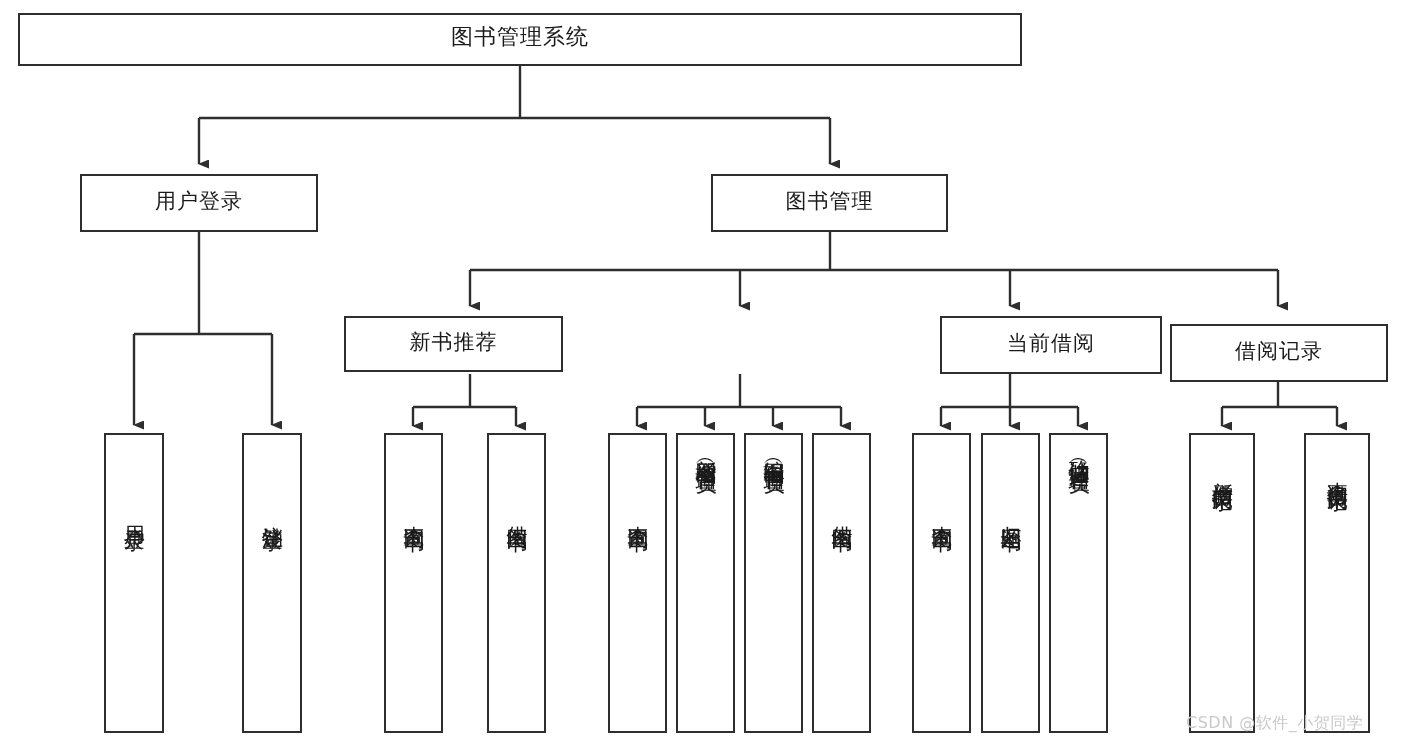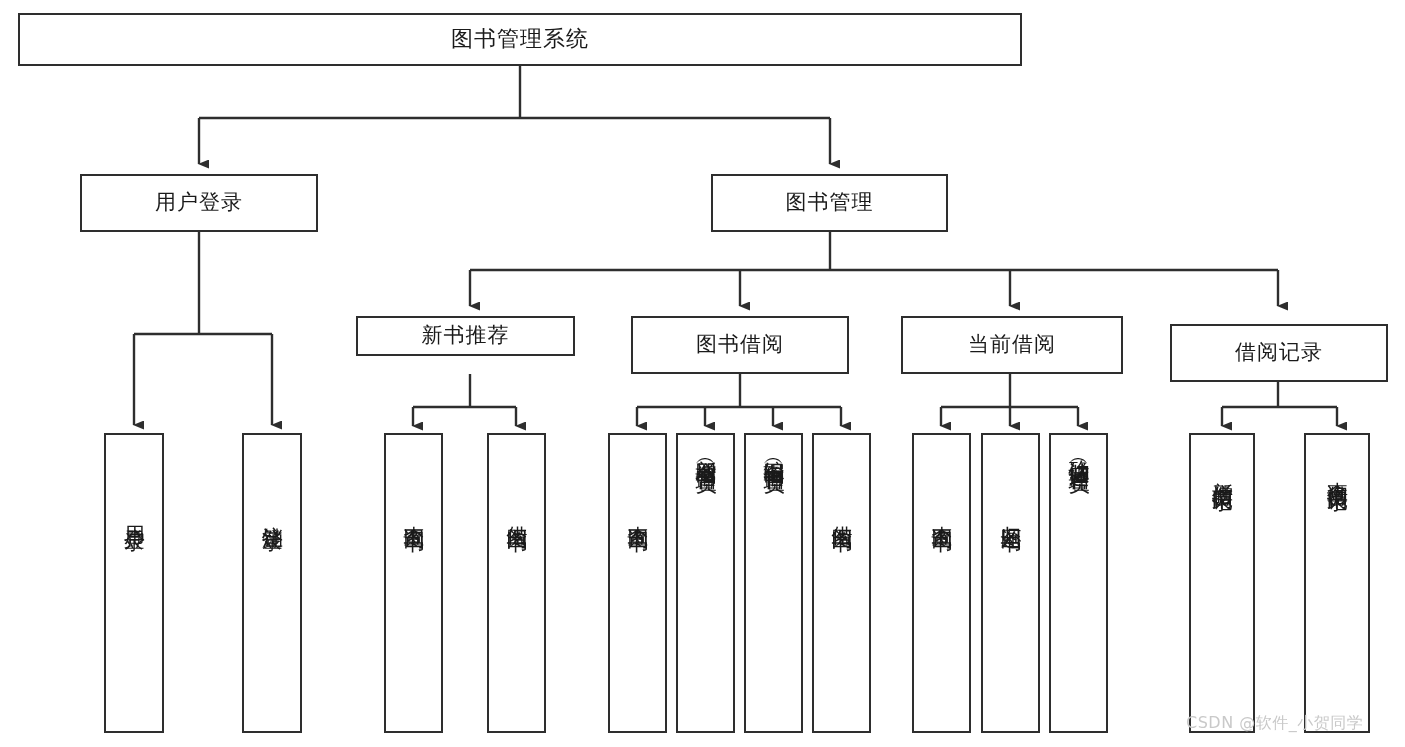--- a/index.html
+++ b/index.html
@@ -32,20 +32,21 @@
     background: #ffffff;
     display: flex;
     align-items: center;
     justify-content: center;
     color: #1a1a1a;
   }
   .node.horiz {
     font-size: 21px;
     line-height: 1.2;
     letter-spacing: 1px;
+    font-family: Liberation Mono, monospace;
   }
   .node.root {
     font-size: 22px;
   }
   .node.leaf {
     align-items: flex-start;
     padding-top: 6px;
   }
   .vtext {
     writing-mode: vertical-rl;
@@ -124,27 +125,24 @@
     <span>图书管理系统</span>
   </div>
 
   <div class="node horiz" style="left:80px; top:174px; width:238px; height:58px;">
     <span>用户登录</span>
   </div>
   <div class="node horiz" style="left:711px; top:174px; width:237px; height:58px;">
     <span>图书管理</span>
   </div>
 
-  <div class="node horiz" style="left:356px; top:316px; width:219px; height:40px;">
+  <div class="node horiz" style="left:344px; top:316px; width:219px; height:56px;">
     <span>新书推荐</span>
   </div>
-  <div class="node horiz" style="left:631px; top:316px; width:218px; height:58px;">
-    <span>图书借阅</span>
-  </div>
-  <div class="node horiz" style="left:901px; top:316px; width:222px; height:58px;justify-content:center;">
+  <div class="node horiz" style="left:940px; top:316px; width:222px; height:58px;justify-content:center;">
     <span>当前借阅</span>
   </div>
   <div class="node horiz" style="left:1170px; top:324px; width:218px; height:58px;">
     <span>借阅记录</span>
   </div>
 
   <div class="node leaf" style="left:104px; top:433px; width:60px; height:300px; padding-top:74px;">
     <span class="vtext">用户登录</span>
   </div>
   <div class="node leaf" style="left:242px; top:433px; width:60px; height:300px; padding-top:74px;">

